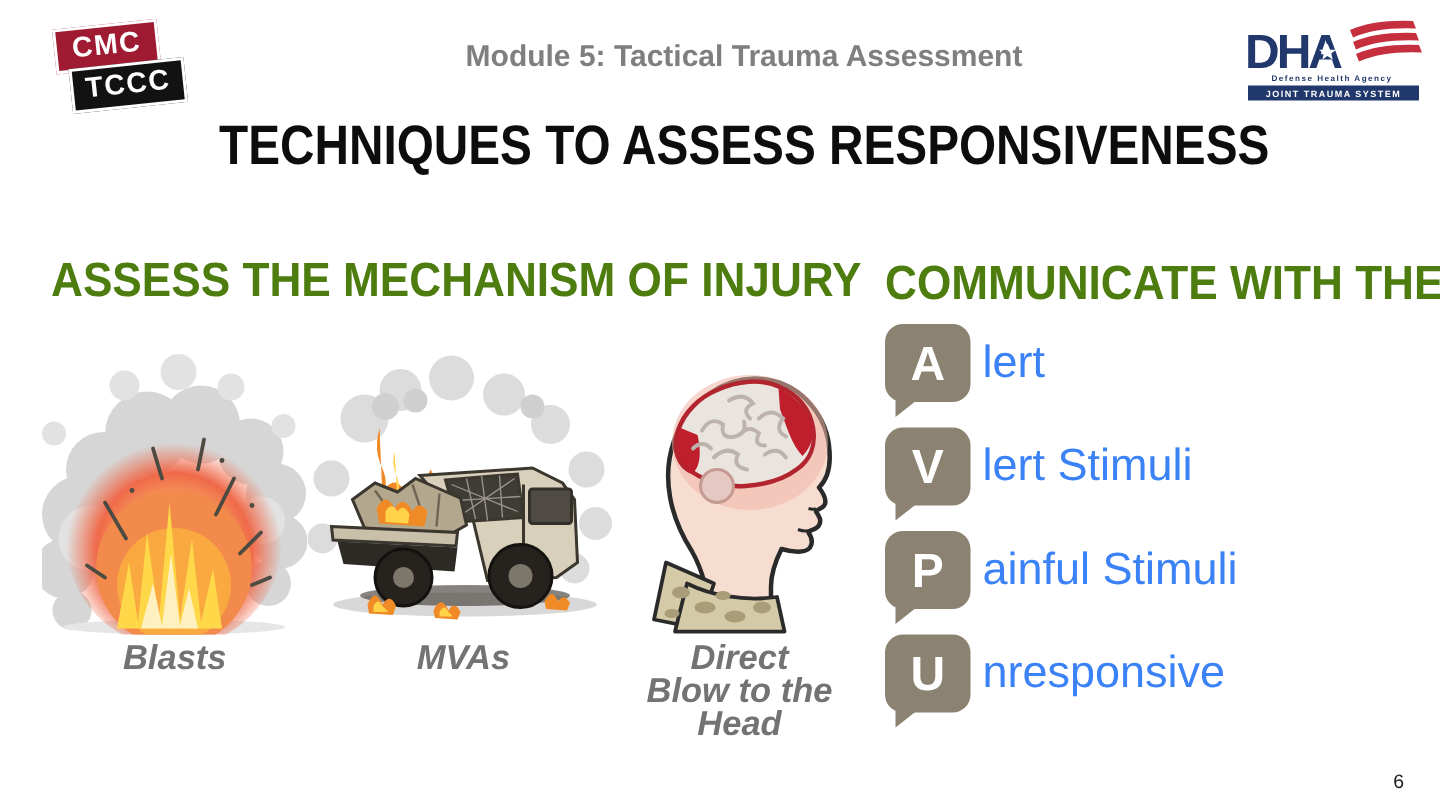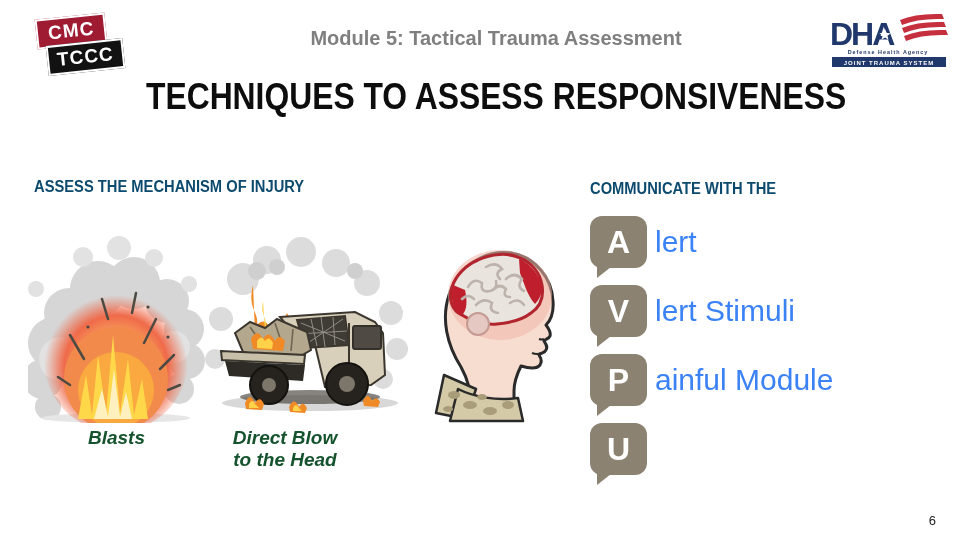--- a/index.html
+++ b/index.html
@@ -19,34 +19,34 @@
   .dha-logo{position:absolute;top:12px;right:8px;}
   
   .title-block{position:absolute;top:78px;left:16px;width:100%;text-align:center;}
   .title-line{line-height:37px;white-space:nowrap;}
   .title-line span{display:inline-block;transform:scaleX(0.86);transform-origin:center;
     font-weight:bold;font-size:37px;}
   .title-line1 span{color:#0d0d0d;}
   .title-line2 span{color:#9e1b32;}
   
   .left-col{position:absolute;left:28px;top:172px;width:548px;}
-  .section-heading{font-size:16px;font-weight:bold;color:#0c4a6e;line-height:29px;white-space:nowrap;}
+  .section-heading{font-size:32px;font-weight:bold;color:#4d7c0f;line-height:29px;white-space:nowrap;}
   .section-heading span{display:inline-block;transform:scaleX(0.92);transform-origin:left;}
   .left-col .section-heading{margin-left:6px;}
   .image-row{display:flex;margin-top:26px;}
   .img-cell{height:196px;}
   .img-cell.c1{width:177px;}
   .img-cell.c2{width:208px;}
   .img-cell.c3{width:160px;display:flex;justify-content:center;}
   .caption-row{display:flex;margin-top:4px;}
   .cap-cell{display:flex;justify-content:center;}
   .cap-cell.c1{width:177px;}
   .cap-cell.c2{width:208px;}
   .cap-cell.c3{width:160px;}
-  .caption{font-size:19px;font-weight:bold;font-style:italic;color:#14532d;
+  .caption{font-size:23px;font-weight:bold;font-style:italic;color:#737373;
     text-align:center;line-height:22px;}
   .cap-cell.c3 .caption{width:124px;}
   
   .right-col{position:absolute;left:590px;top:174px;width:365px;}
   .avpu-list{margin-top:12px;}
   .avpu-row{display:flex;align-items:center;height:54px;margin-bottom:15px;}
   .bubble{position:relative;width:57px;height:52px;background:#8b8271;
     border-radius:12px;display:flex;align-items:center;justify-content:center;
     flex:0 0 57px;}
   .bubble::after{content:"";position:absolute;left:7px;bottom:-10px;width:0;height:0;
@@ -264,20 +264,23 @@
             <path d="M76,62 q6,-6 12,0 q-4,8 4,8"></path>
           </g>
         </svg>
       </div>
     </div>
 
     <div class="caption-row">
       <div class="cap-cell c1">
           <div class="caption">Blasts</div>
         </div>
+      <div class="cap-cell c2">
+          <div class="caption">MVAs</div>
+        </div>
       <div class="cap-cell c3">
           <div class="caption">Direct Blow to the Head</div>
         </div>
     </div>
   </div>
 
   <div class="right-col">
     <div class="section-heading">
       <span>COMMUNICATE WITH THE</span>
     </div>
@@ -292,24 +295,25 @@
       <div class="avpu-row">
         <div class="bubble">
           <span class="bubble-letter">V</span>
         </div>
         <span class="avpu-text">lert Stimuli</span>
       </div>
       <div class="avpu-row">
         <div class="bubble">
           <span class="bubble-letter">P</span>
         </div>
-        <span class="avpu-text">ainful Module</span>
+        <span class="avpu-text">ainful Stimuli</span>
       </div>
       <div class="avpu-row">
         <div class="bubble">
           <span class="bubble-letter">U</span>
         </div>
+        <span class="avpu-text">nresponsive</span>
       </div>
     </div>
   </div>
 
   <div class="page-num">6</div>
 </div>
 
 </body></html>

